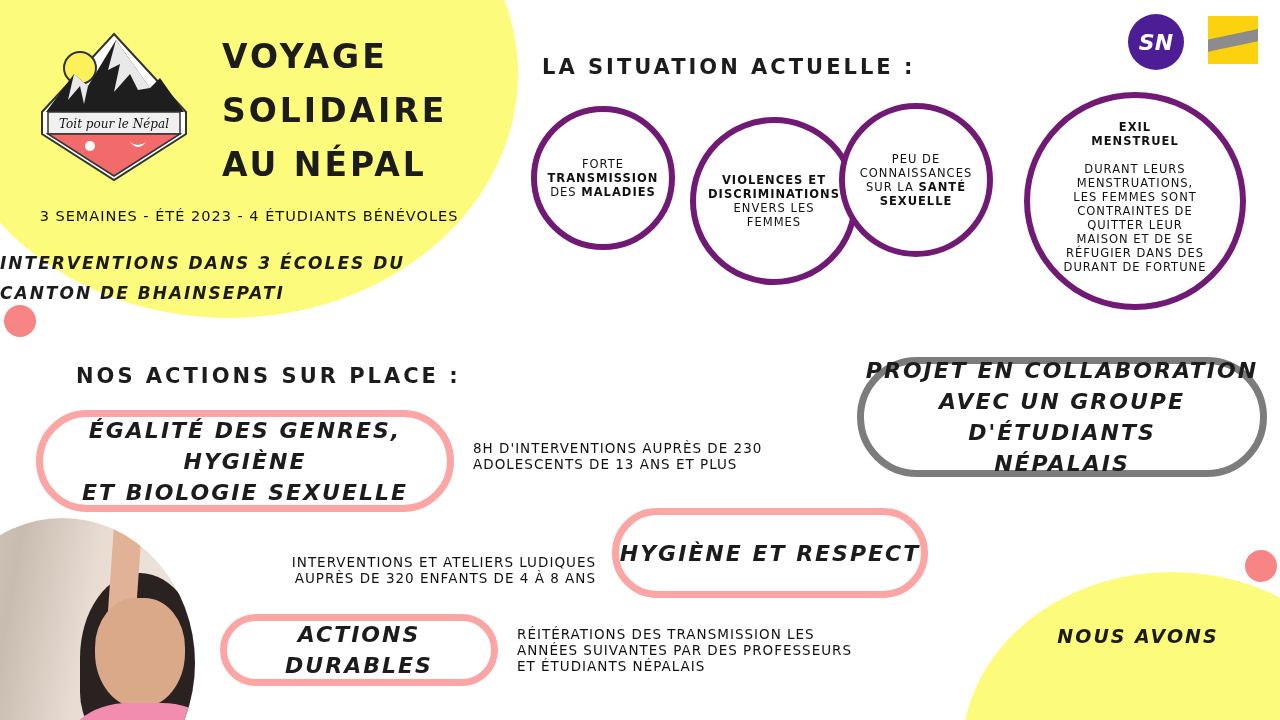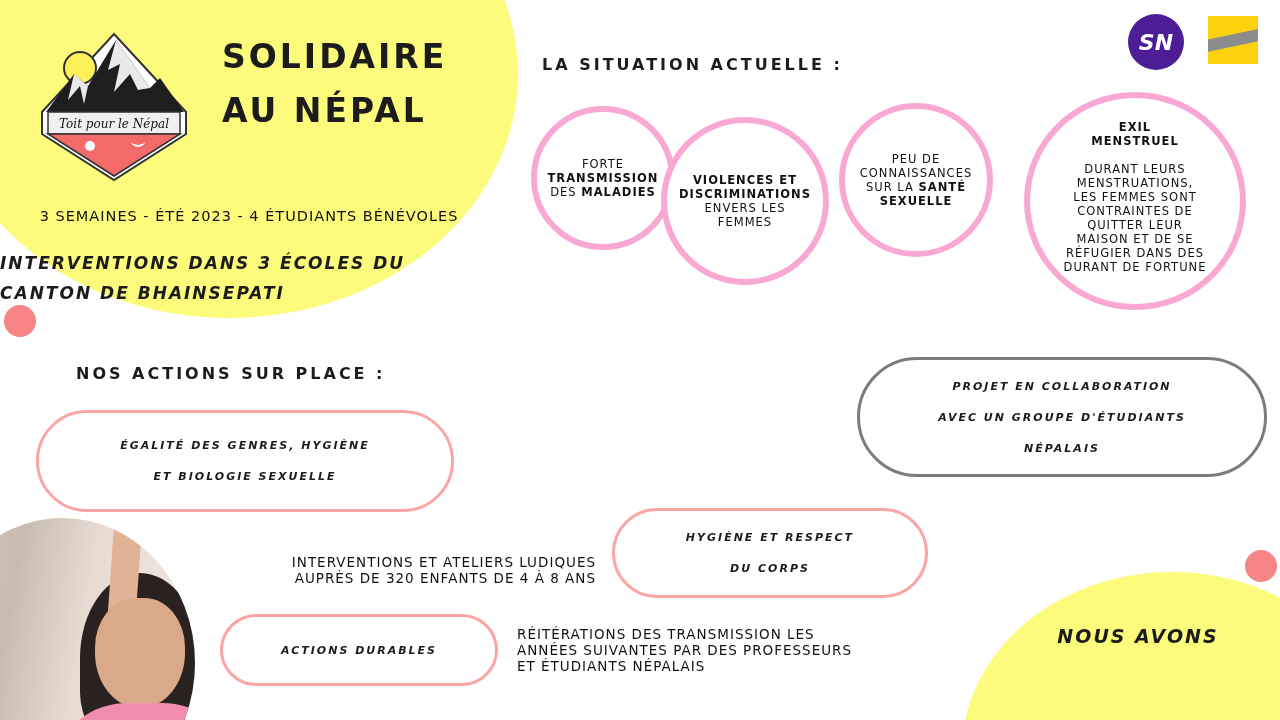--- a/index.html
+++ b/index.html
@@ -17,33 +17,33 @@
 
   .title-font { font-family: "DejaVu Sans", sans-serif; font-weight: 900; font-style: normal; letter-spacing: 3px; color: #1c1c1c; }
   .slant { font-family: "DejaVu Sans", sans-serif; font-weight: bold; font-style: italic; letter-spacing: 2px; color: #1c1c1c; }
 
   .main-title { position: absolute; left: 222px; top: 30px; font-size: 33px; line-height: 54px; }
   .sub-info { position: absolute; left: 0; width: 498px; top: 208px; text-align: center; font-size: 14.5px; letter-spacing: 1px; }
   .interventions { position: absolute; left: 0; width: 498px; top: 248px; text-align: left; font-size: 17px; line-height: 30px; }
 
   .logo { position: absolute; left: 38px; top: 30px; width: 152px; height: 152px; }
 
-  .section-title { position: absolute; font-size: 16px; }
+  .section-title { position: absolute; font-size: 21px; }
 
   .circle {
-    position: absolute; border: 6px solid #f9a8d4; border-radius: 50%; background: #fff;
+    position: absolute; border: 6px solid #701a75; border-radius: 50%; background: #fff;
     display: flex; flex-direction: column; align-items: center; justify-content: center;
     text-align: right; font-size: 11.5px; line-height: 14px; letter-spacing: 1px; padding: 10px;
   }
   .circle b { font-weight: bold; }
 
   .pill {
-    position: absolute; border: 3px solid #fca5a5; border-radius: 60px; background: #fff;
+    position: absolute; border: 7px solid #fca5a5; border-radius: 60px; background: #fff;
     display: flex; align-items: center; justify-content: center; text-align: center;
-    font-size: 11px; line-height: 31px;
+    font-size: 22px; line-height: 31px;
   }
   .pill.grey { border-color: #7c7c7c; }
 
   .desc { position: absolute; font-size: 13.5px; line-height: 16px; letter-spacing: 1px; }
 
   .photo {
     position: absolute; left: -70px; top: 518px; width: 265px; height: 290px; border-radius: 50%; overflow: hidden;
     background: linear-gradient(100deg, #d9d1c8 0%, #c8bbb0 30%, #e8dcd2 55%, #f2e8e0 100%);
   }
   .photo .skin { position: absolute; left: 165px; top: 80px; width: 90px; height: 110px; border-radius: 45% 45% 50% 50%; background: #d9a98a; }
@@ -70,20 +70,21 @@
   <polygon points="78,10 70,40 82,34 76,62 92,44 100,60 112,58" fill="#fff" opacity="0.9"></polygon>
   <polygon points="36,44 30,70 42,56 46,74 50,56" fill="#fff" opacity="0.9"></polygon>
   <rect x="10" y="82" width="132" height="22" fill="#f0f0f0" stroke="#333" stroke-width="1.5"></rect>
   <polygon points="10,104 142,104 76,146" fill="#f26a6a" stroke="#333" stroke-width="1.5"></polygon>
   <circle cx="52" cy="116" r="5" fill="#fff"></circle>
   <path d="M92 112 q8 10 16 0 q-8 6 -16 0" fill="#fff"></path>
   <text x="76" y="98" text-anchor="middle" font-family="DejaVu Serif, serif" font-style="italic" font-size="12" fill="#111">Toit pour le Népal</text>
 </svg>
 
 <div class="main-title title-font">
+  <div>VOYAGE</div>
   <div>SOLIDAIRE</div>
   <div>AU NÉPAL</div>
 </div>
 <div class="sub-info">3 SEMAINES - ÉTÉ 2023 - 4 ÉTUDIANTS BÉNÉVOLES</div>
 <div class="interventions slant">
   <div>INTERVENTIONS DANS 3 ÉCOLES DU</div>
   <div>CANTON DE BHAINSEPATI</div>
 </div>
 
 <div class="logo-sn">
@@ -94,21 +95,21 @@
   </div>
 
 <div class="section-title title-font" style="left:542px;top:55px;">LA SITUATION ACTUELLE :</div>
 
 <div class="circle" style="left:531px;top:106px;width:144px;height:144px;">
   <div>FORTE</div>
   <b>TRANSMISSION</b>
   <div><span>DES </span><b>MALADIES</b></div>
 </div>
 
-<div class="circle" style="left:661px;top:117px;width:168px;height:168px;">
+<div class="circle" style="left:690px;top:117px;width:168px;height:168px;">
   <b>VIOLENCES ET</b>
   <b>DISCRIMINATIONS</b>
   <div>ENVERS LES</div>
   <div>FEMMES</div>
 </div>
 
 <div class="circle" style="left:839px;top:103px;width:154px;height:154px;">
   <div>PEU DE</div>
   <div>CONNAISSANCES</div>
   <div><span>SUR LA </span><b>SANTÉ</b></div>
@@ -131,38 +132,39 @@
 
 <div class="section-title title-font" style="left:76px;top:364px;">NOS ACTIONS SUR PLACE :</div>
 
 <div class="pill slant" style="left:36px;top:410px;width:418px;height:102px;">
   <div>
       <div>ÉGALITÉ DES GENRES, HYGIÈNE</div>
       <div>ET BIOLOGIE SEXUELLE</div>
     </div>
 </div>
 <div class="desc" style="left:473px;top:440px;">
+  <div>8H D'INTERVENTIONS AUPRÈS DE 230</div>
+  <div>ADOLESCENTS DE 13 ANS ET PLUS</div>
 </div>
 
 <div class="pill grey slant" style="left:857px;top:357px;width:410px;height:120px;">
   <div>
       <div>PROJET EN COLLABORATION</div>
       <div>AVEC UN GROUPE D'ÉTUDIANTS</div>
       <div>NÉPALAIS</div>
     </div>
 </div>
 
 <div class="desc" style="left:230px;top:538px;text-align:right;width:366px;margin-top:16px;">
   <div>INTERVENTIONS ET ATELIERS LUDIQUES</div>
   <div>AUPRÈS DE 320 ENFANTS DE 4 À 8 ANS</div>
 </div>
 <div class="pill slant" style="left:612px;top:508px;width:316px;height:90px;">
   <div>
       <div>HYGIÈNE ET RESPECT</div>
-      <div>DU CORPS</div>
     </div>
 </div>
 
 <div class="pill slant" style="left:220px;top:614px;width:278px;height:72px;">
   <div>ACTIONS DURABLES</div>
 </div>
 <div class="desc" style="left:517px;top:626px;">
   <div>RÉITÉRATIONS DES TRANSMISSION LES</div>
   <div>ANNÉES SUIVANTES PAR DES PROFESSEURS</div>
   <div>ET ÉTUDIANTS NÉPALAIS</div>

